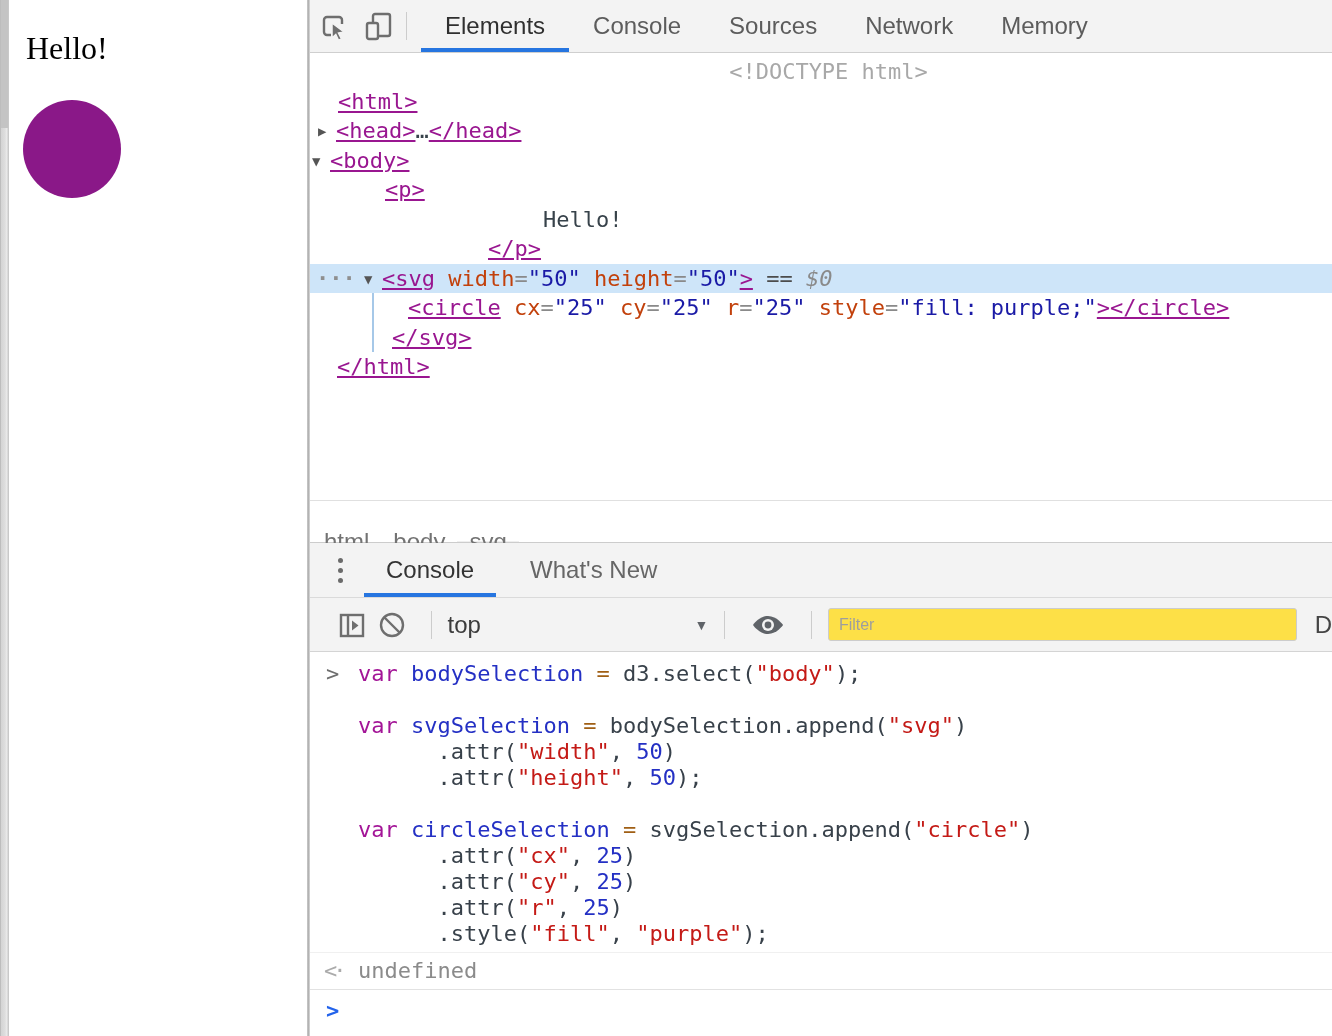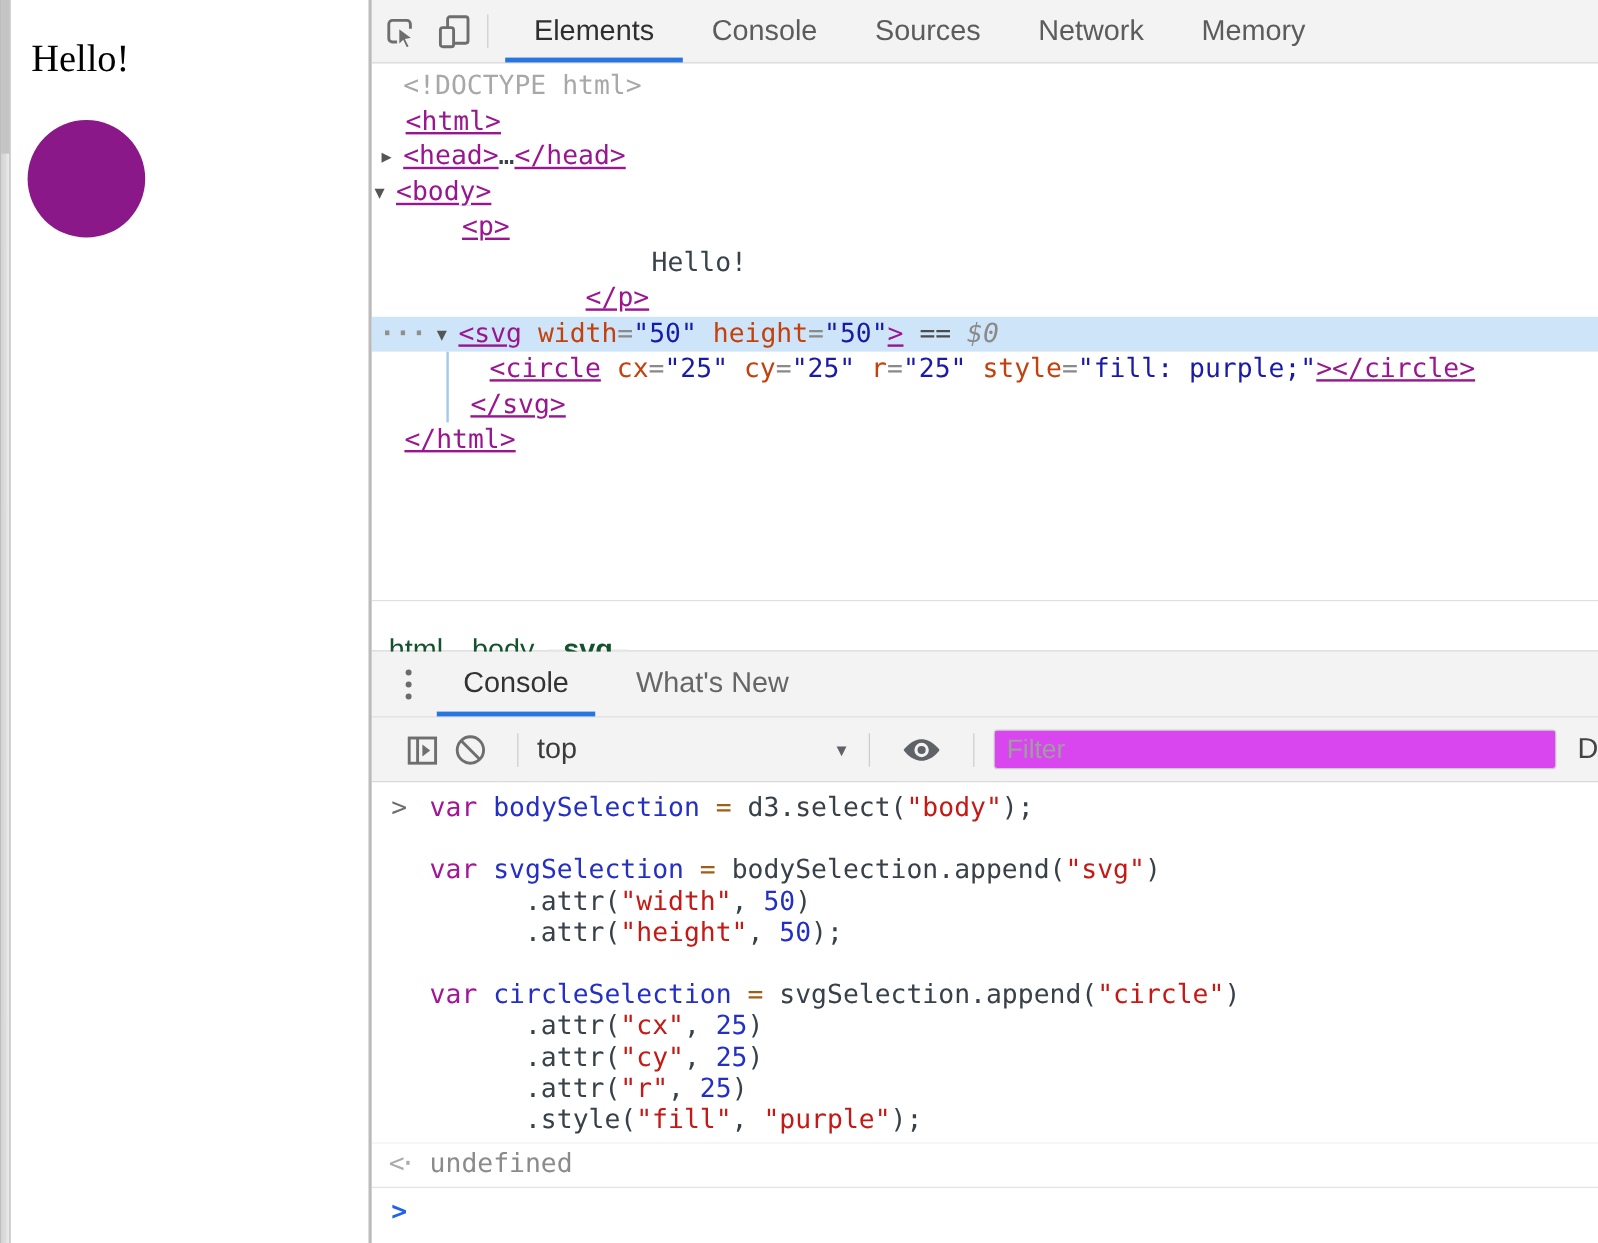--- a/index.html
+++ b/index.html
@@ -50,43 +50,43 @@
   .s-eq    { color:#8a8a8a; }
   .s-text  { color:#37424a; }
   .s-eqeq  { color:#4c4c4c; }
   .s-dollar{ color:#8a8a8a; font-style:italic; }
   #guide-line { position:absolute; left:62px; top:240px; width:2px; height:59px; background:#a6c8e8; }
 
   
   #crumbbar { height:43px; flex:none; border-top:1px solid #e0e0e0; border-bottom:1px solid #ccc;
      background:#fff; display:flex; align-items:stretch; padding-left:2px; }
   .crumb { display:flex; align-items:center; padding:0 12px; font-size:24px;
-           color:#14532d; cursor:pointer;margin-top:40px; }
-  .crumb.selected { background:#efefef;font-weight:bold; }
+           color:#737373; cursor:pointer;margin-top:40px; }
+  .crumb.selected { background:#efefef; }
 
   
   #drawer-header { height:55px; flex:none; background:#f3f3f3; border-bottom:1px solid #dadada;
      display:flex; align-items:stretch; }
   #kebab { display:flex; flex-direction:column; justify-content:center; align-items:center;
      gap:5px; width:24px; margin-left:18px; cursor:pointer; }
   #kebab i { width:5px; height:5px; border-radius:50%; background:#6b6b6b; }
   .drawer-tab { padding:0 22px; margin-left:12px; display:flex; align-items:center;
      font-size:24px; color:#666; position:relative; cursor:pointer; }
   .drawer-tab.active { color:#333; }
   .drawer-tab.active::after { content:""; position:absolute; left:0; right:0; bottom:0;
      height:4px; background:#2675e0; }
 
   
   #console-toolbar { height:54px; flex:none; background:#f3f3f3; border-bottom:1px solid #d4d4d4;
      display:flex; align-items:center; padding-left:24px; overflow:hidden; }
   #console-toolbar .vsep { margin:0 16px; }
   #ctx-select { display:flex; align-items:center; width:272px; font-size:24px; color:#3c3c3c; cursor:pointer; }
   #ctx-select .caret { margin-left:auto; font-size:14px; color:#5f6368; }
   #filter-input { width:488px; height:33px; border:1px solid #ccc; border-radius:3px;
-     background:#d946ef; font-size:22px; color:#333; padding:0 10px; outline:none;
+     background:#fde047; font-size:16px; color:#333; padding:0 10px; outline:none;
      font-family:"Liberation Sans", sans-serif; margin-left:0px; }
   #filter-input::placeholder { color:#9e9e9e; }
   #levels-label { font-size:24px; color:#444; margin-left:18px; white-space:nowrap; }
 
   
   #console-messages { flex:1; background:#fff; font-family:"DejaVu Sans Mono", monospace;
      font-size:22px; color:#38414a; overflow:hidden; }
   .code-line { height:26px; line-height:26px; white-space:pre; }
   #command-block { position:relative; padding:9px 0 5px 48px; border-bottom:1px solid #f0f0f0; }
   #command-block .chev { position:absolute; left:16px; top:9px; color:#6e6e6e;
@@ -139,21 +139,21 @@
         <div class="top-tab active">Elements</div>
         <div class="top-tab">Console</div>
         <div class="top-tab">Sources</div>
         <div class="top-tab">Network</div>
         <div class="top-tab">Memory</div>
       </div>
   </div>
 
   <div id="elements-tree">
     <div id="guide-line"></div>
-  <div class="tree-row" style="padding-left: 26px;"><span class="s-doctype">&lt;!DOCTYPE html&gt;</span></div>
+  <div class="tree-row" style="padding-left: 15px; text-align: center;"><span class="s-doctype">&lt;!DOCTYPE html&gt;</span></div>
       <div class="tree-row" style="padding-left: 28px;"><span class="s-tag">&lt;html&gt;</span></div>
       <div class="tree-row" style="padding-left: 26px;"><span class="tw">▶</span><span class="s-tag">&lt;head&gt;</span><span class="s-text">…</span><span class="s-tag">&lt;/head&gt;</span></div>
       <div class="tree-row" style="padding-left: 20px;"><span class="tw">▼</span><span class="s-tag">&lt;body&gt;</span></div>
       <div class="tree-row" style="padding-left: 75px;"><span class="s-tag">&lt;p&gt;</span></div>
       <div class="tree-row" style="padding-left: 233px;"><span class="s-text">Hello!</span></div>
       <div class="tree-row" style="padding-left: 178px;"><span class="s-tag">&lt;/p&gt;</span></div>
       <div class="tree-row selected" style="padding-left: 72px;"><span class="gutter">···</span><span class="tw">▼</span><span class="s-tag">&lt;svg</span><span class="s-attr"> width</span><span class="s-eq">=</span><span class="s-val">"50"</span><span class="s-attr"> height</span><span class="s-eq">=</span><span class="s-val">"50"</span><span class="s-tag">&gt;</span><span class="s-eqeq"> == </span><span class="s-dollar">$0</span></div>
       <div class="tree-row" style="padding-left: 98px;"><span class="s-tag">&lt;circle</span><span class="s-attr"> cx</span><span class="s-eq">=</span><span class="s-val">"25"</span><span class="s-attr"> cy</span><span class="s-eq">=</span><span class="s-val">"25"</span><span class="s-attr"> r</span><span class="s-eq">=</span><span class="s-val">"25"</span><span class="s-attr"> style</span><span class="s-eq">=</span><span class="s-val">"fill: purple;"</span><span class="s-tag">&gt;&lt;/circle&gt;</span></div>
       <div class="tree-row" style="padding-left: 82px;"><span class="s-tag">&lt;/svg&gt;</span></div>
       <div class="tree-row" style="padding-left: 27px;"><span class="s-tag">&lt;/html&gt;</span></div>

